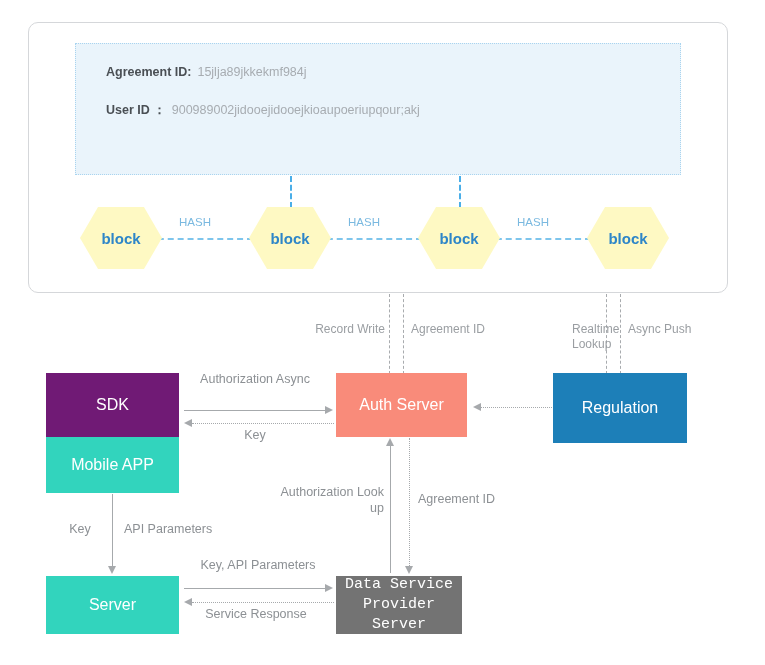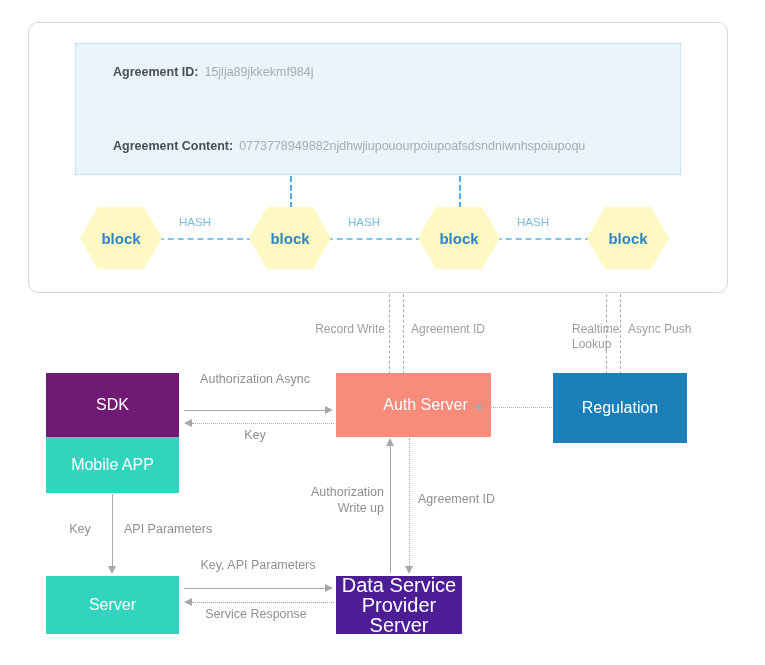--- a/index.html
+++ b/index.html
@@ -7,21 +7,21 @@
        font-family:"Liberation Sans","DejaVu Sans",sans-serif;color:#888d92;}
   .abs{position:absolute;}
 
   
   #blockchain-card{left:28px;top:22px;width:700px;height:271px;
       border:1px solid #d5d7da;border-radius:10px;background:#fff;box-sizing:border-box;}
 
   #ledger-box{left:75px;top:43px;width:606px;height:132px;
       background:#eaf4fb;border:1px dotted #a9d4ef;box-sizing:border-box;}
 
-  .ledger-row{position:absolute;left:30px;white-space:nowrap;font-size:12.5px;margin-left:7px;}
+  .ledger-row{position:absolute;left:30px;white-space:nowrap;font-size:12.5px;}
   .ledger-row .lbl{font-weight:bold;color:#4a4f54;}
   .ledger-row .val{color:#a7acb1;margin-left:6px;}
   #ledger-row-0{top:21px;}
   #ledger-row-1{top:58px;}
   #ledger-row-2{top:95px;}
 
   
   .vdash-blue{width:0;border-left:2px dashed #4aaee8;}
 
   
@@ -37,25 +37,25 @@
   
   .vdash-gray{position:absolute;width:0;border-left:1.5px dashed #a8abae;}
 
   .midlabel{position:absolute;font-size:12px;color:#9a9ea2;line-height:15px;}
 
   
   .nodebox{position:absolute;display:flex;align-items:center;justify-content:center;
       color:#ffffff;font-size:16px;text-align:center;line-height:20px;}
   #box-sdk{left:46px;top:373px;width:133px;height:64px;background:#701a75;}
   #box-mobile-app{left:46px;top:437px;width:133px;height:56px;background:#32d4bd;}
-  #box-auth-server{left:336px;top:373px;width:131px;height:64px;background:#f98b7a;padding-left:24px;}
+  #box-auth-server{left:336px;top:373px;width:131px;height:64px;background:#f98b7a;}
   #box-regulation{left:553px;top:373px;width:134px;height:70px;background:#1d7fb8;}
   #box-server{left:46px;top:576px;width:133px;height:58px;background:#32d4bd;}
-  #box-data-service{left:336px;top:576px;width:126px;height:58px;background:#4c1d95;
-      font-size:20px;}
+  #box-data-service{left:336px;top:576px;width:126px;height:58px;background:#737373;
+      font-size:15px;font-family:Liberation Mono, monospace;}
 
   
   .hline{position:absolute;height:0;border-top:1.4px solid #a6a9ac;}
   .hdot{position:absolute;height:0;border-top:1.6px dotted #a6a9ac;}
   .vline{position:absolute;width:0;border-left:1.4px solid #a6a9ac;}
   .vdot{position:absolute;width:0;border-left:1.6px dotted #a6a9ac;}
 
   .arrow{position:absolute;width:0;height:0;}
   .arrow.right{border-top:4.5px solid transparent;border-bottom:4.5px solid transparent;
       border-left:8px solid #a6a9ac;}
@@ -72,22 +72,22 @@
 </style>
 </head>
 <body>
 
 <div class="abs" id="blockchain-card"></div>
 
 <div class="abs" id="ledger-box">
   <div class="ledger-row" id="ledger-row-0">
     <span class="lbl">Agreement ID:</span><span class="val">15jlja89jkkekmf984j</span>
   </div>
-  <div class="ledger-row" id="ledger-row-2">
-    <span class="lbl">Agreement Content:</span><span class="val">0773778949882njdhwjiupouourpoiupoafsdsndniwnhspoiupoqu</span>
+  <div class="ledger-row" id="ledger-row-1">
+    <span class="lbl">User ID ：</span><span class="val">900989002jidooejidooejkioaupoeriupqour;akj</span>
   </div>
 </div>
 
 <div class="abs vdash-blue" style="left:290px;top:176px;height:32px;"></div>
 <div class="abs vdash-blue" style="left:459px;top:176px;height:32px;"></div>
 
 <div class="hashlink" style="left:138px;top:238px;width:115px;"></div>
 <div class="hashlink" style="left:307px;top:238px;width:115px;"></div>
 <div class="hashlink" style="left:476px;top:238px;width:115px;"></div>
 
@@ -144,21 +144,21 @@
 <div class="hdot" style="left:481px;top:407px;width:71px;"></div>
 <div class="arrow left" style="left:473px;top:403px;"></div>
 
 <div class="vline" style="left:112px;top:494px;height:74px;"></div>
 <div class="arrow down" style="left:108px;top:566px;"></div>
 <div class="edgelabel" style="left:58px;top:521px;width:44px;">Key</div>
 <div class="edgelabel" style="left:124px;top:521px;width:110px;text-align:left;">API Parameters</div>
 
 <div class="vline" style="left:390px;top:445px;height:128px;"></div>
 <div class="arrow up" style="left:386px;top:438px;"></div>
-<div class="edgelabel wrap" style="left:280px;top:484px;width:104px;text-align:right;">Authorization Write up</div>
+<div class="edgelabel wrap" style="left:280px;top:484px;width:104px;text-align:right;">Authorization Look up</div>
 
 <div class="vdot" style="left:409px;top:438px;height:130px;"></div>
 <div class="arrow down" style="left:405px;top:566px;"></div>
 <div class="edgelabel" style="left:418px;top:491px;width:110px;text-align:left;">Agreement ID</div>
 
 <div class="edgelabel" style="left:183px;top:557px;width:150px;">Key, API Parameters</div>
 <div class="hline" style="left:184px;top:588px;width:141px;"></div>
 <div class="arrow right" style="left:325px;top:584px;"></div>
 
 <div class="hdot" style="left:192px;top:602px;width:142px;"></div>

